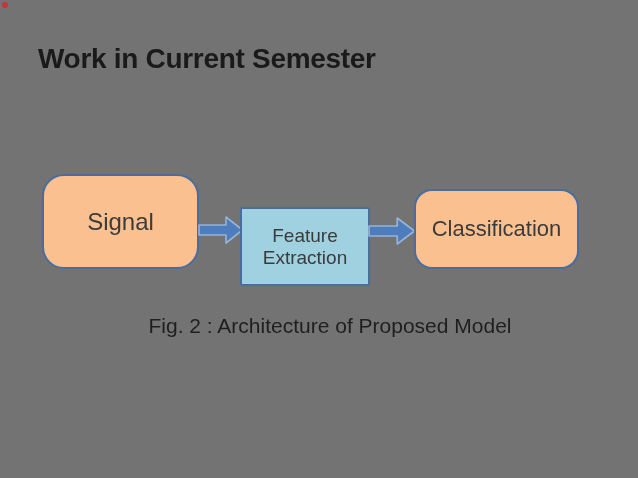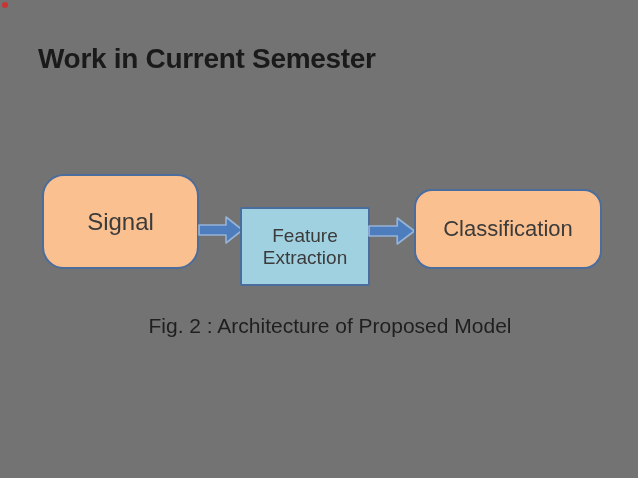--- a/index.html
+++ b/index.html
@@ -73,21 +73,21 @@
     width: 130px;
     height: 79px;
     border-radius: 2px;
     background: #a0d1e0;
     font-size: 19px;
     margin-top: 16px;
   }
   .node-class {
     left: 414px;
     top: 189px;
-    width: 188px;
+    width: 165px;
     height: 80px;
     border-radius: 18px;
     background: #fac090;
     font-size: 22px;
   }
   .arrow {
     position: absolute;
     display: block;
   }
   .arrow-1 { left: 198px; top: 215px; width: 46px; height: 30px; }

